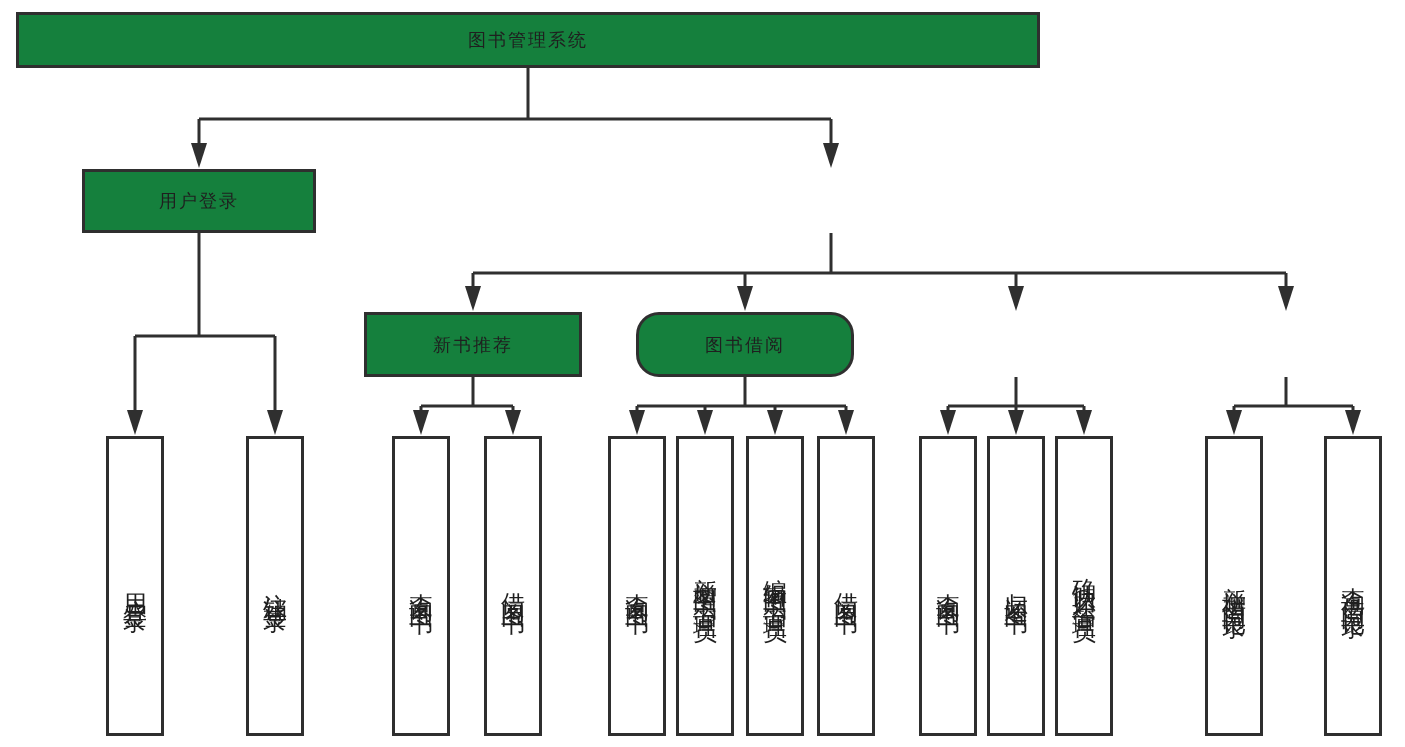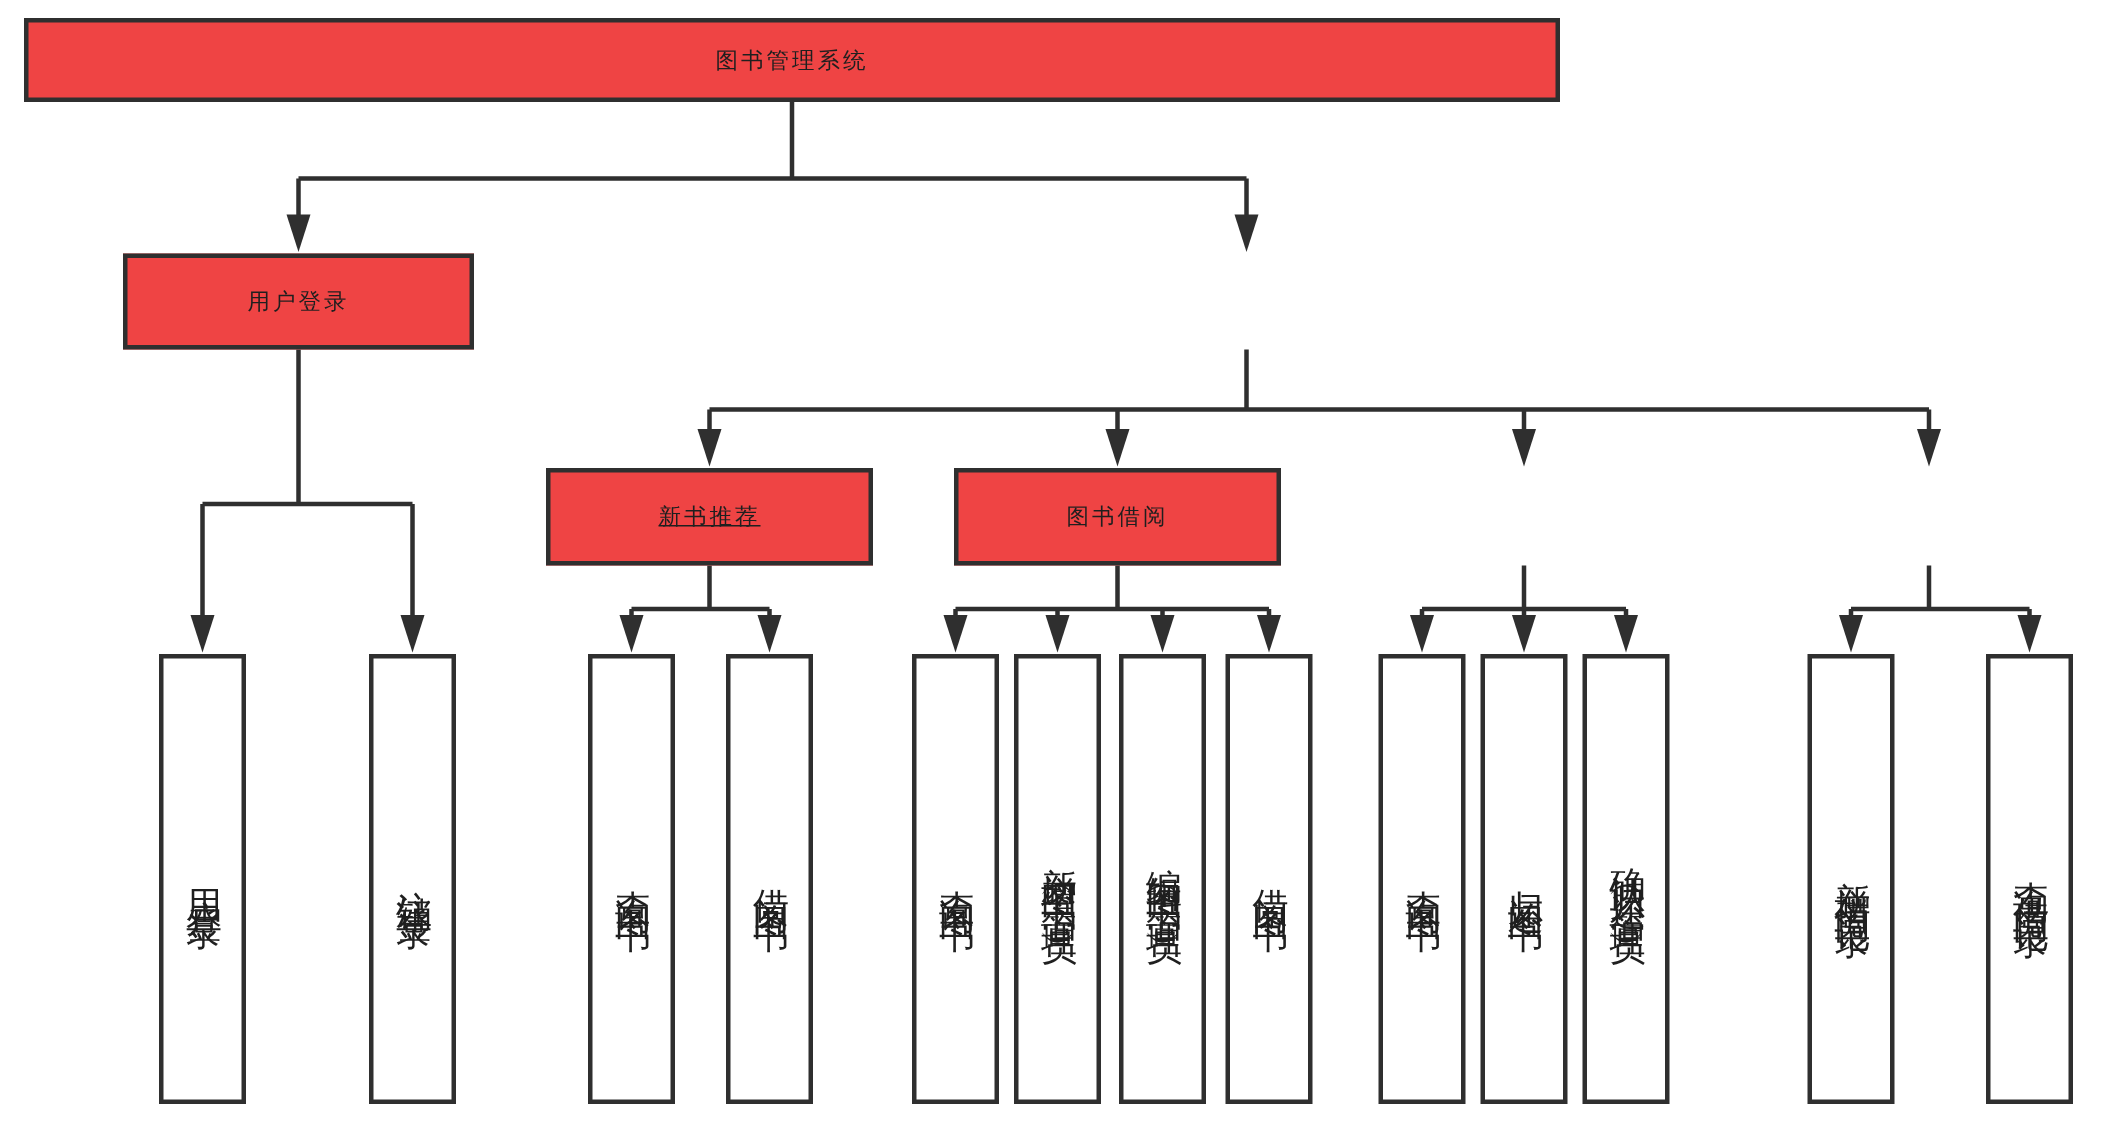--- a/index.html
+++ b/index.html
@@ -27,25 +27,25 @@
     stroke-width: 3;
   }
   #connectors polygon {
     fill: var(--line, #2f2f2f);
     stroke: none;
   }
   .hbox {
     position: absolute;
     box-sizing: border-box;
     border: 3px solid var(--line, #2f2f2f);
-    background: #ef4444;
+    background: #15803d;
     display: flex;
     align-items: center;
     justify-content: center;
-    font-size: 15px;
+    font-size: 18px;
     letter-spacing: 2px;
     color: var(--text, #1f1f1f);
     white-space: nowrap;
   }
   .vbox {
     position: absolute;
     box-sizing: border-box;
     width: 58px;
     height: 300px;
     border: 3px solid var(--line, #2f2f2f);
@@ -115,22 +115,22 @@
     <polygon points="1008,410 1024,410 1016,435"></polygon>
     <polygon points="1076,410 1092,410 1084,435"></polygon>
     <polygon points="1226,410 1242,410 1234,435"></polygon>
     <polygon points="1345,410 1361,410 1353,435"></polygon>
   </svg>
 
   <div class="hbox" style="left:16px; top:12px; width:1024px; height:56px;">图书管理系统</div>
 
   <div class="hbox" style="left:82px; top:169px; width:234px; height:64px;">用户登录</div>
 
-  <div class="hbox" style="left:364px; top:312px; width:218px; height:65px;text-decoration:underline;">新书推荐</div>
-  <div class="hbox" style="left:636px; top:312px; width:218px; height:65px;">图书借阅</div>
+  <div class="hbox" style="left:364px; top:312px; width:218px; height:65px;">新书推荐</div>
+  <div class="hbox" style="left:636px; top:312px; width:218px; height:65px;border-radius:23px;">图书借阅</div>
 
   <div class="vbox" style="left:106px; top:436px;">
     <span class="vtext">用户登录</span>
   </div>
   <div class="vbox" style="left:246px; top:436px;">
     <span class="vtext">注销登录</span>
   </div>
 
   <div class="vbox" style="left:392px; top:436px;">
     <span class="vtext">查询图书</span>

